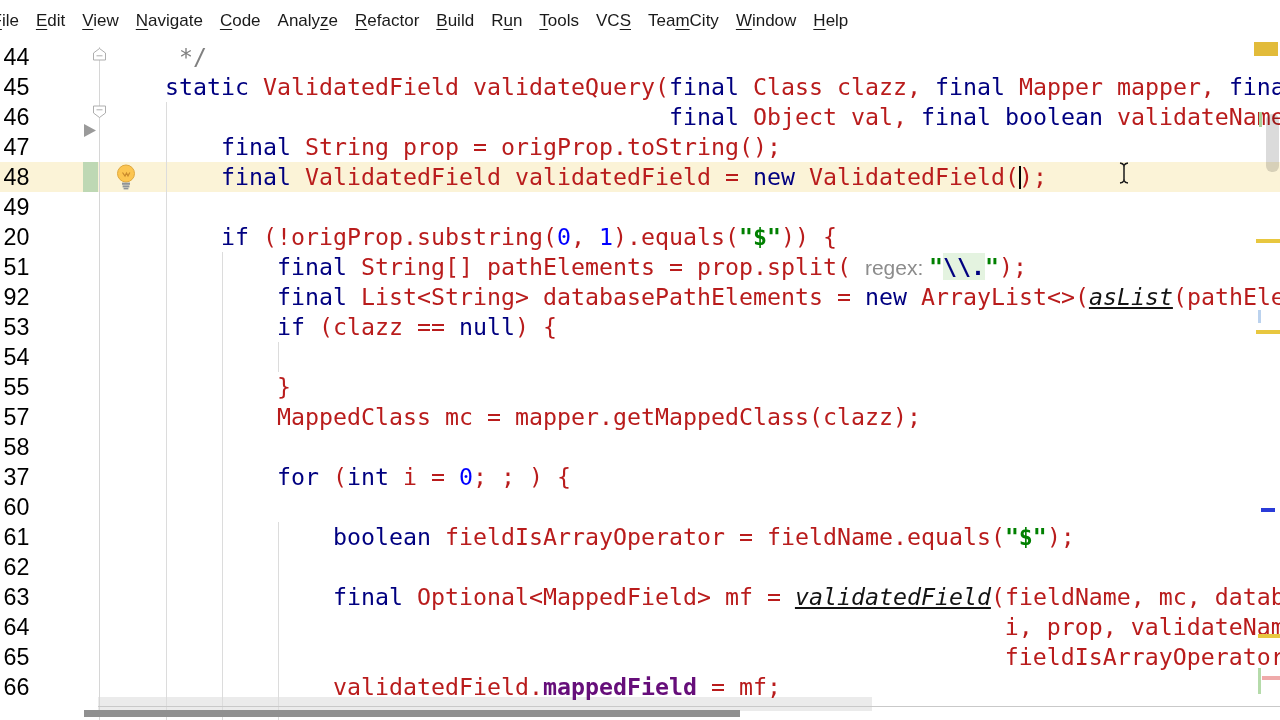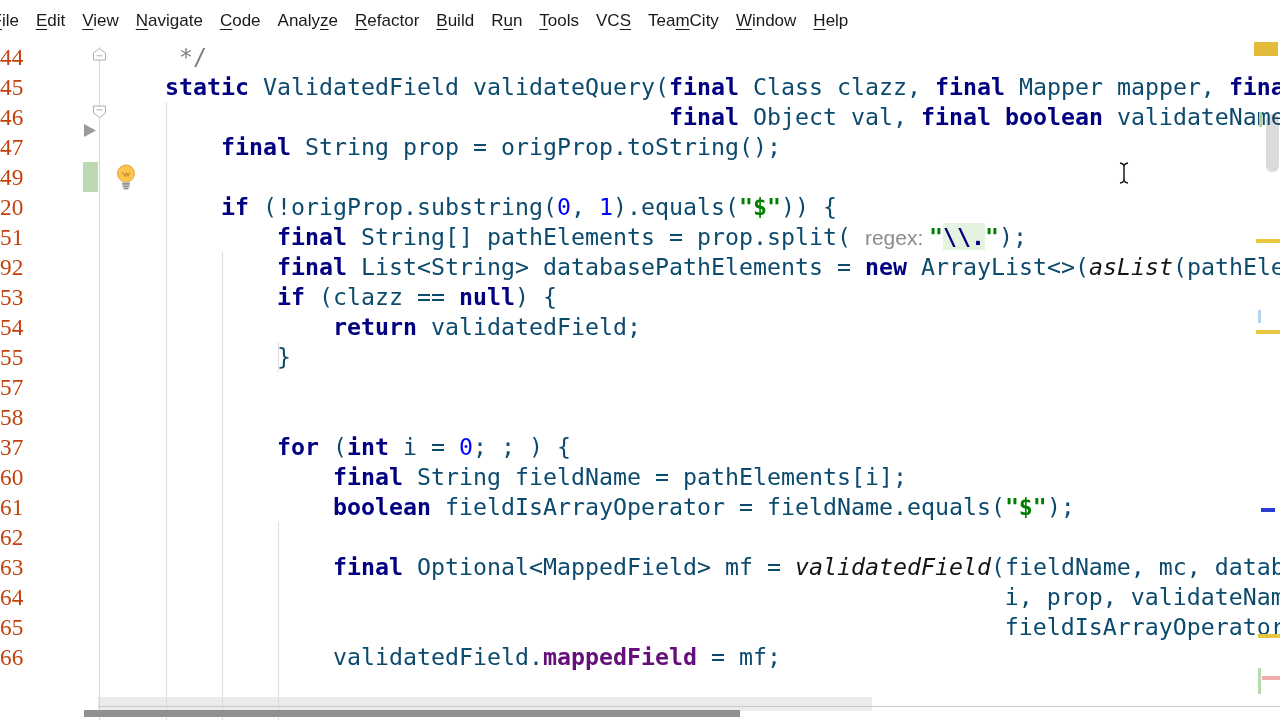--- a/index.html
+++ b/index.html
@@ -10,31 +10,31 @@
   .menubar{position:absolute;left:0;top:0;width:1280px;height:42px;background:#FFFFFF;
            display:flex;align-items:center;font-size:17px;color:#1A1A1A;z-index:6;}
   .mi{padding:0 8.5px;white-space:nowrap;cursor:default;}
   .mi:first-child{margin-left:-17px;}
   .mi u{text-decoration:underline;text-underline-offset:3px;}
 
   
   .editor{position:absolute;left:0;top:42px;width:1280px;height:678px;z-index:1;}
   .row{position:relative;height:30px;width:1280px;}
   .row.current{background:#FBF3D7;}
-  .lnum{position:absolute;left:0;top:0;width:33px;height:30px;line-height:30px;text-align:left;
-        font-family:Liberation Serif, serif;font-size:23.25px;color:#c2410c;}
+  .lnum{position:absolute;left:0;top:0;width:33px;height:30px;line-height:30px;text-align:center;
+        font-family:Liberation Sans, sans-serif;font-size:23.25px;color:#000000;}
   .codeline{position:absolute;left:165px;top:0;height:30px;line-height:30px;white-space:pre;
             font-family:"DejaVu Sans Mono",monospace;font-size:23.25px;color:#141414;}
-  .tk-k{color:#000080;font-weight:bold;}
-  .tk-t{color:#0c4a6e;}
+  .tk-k{color:#000080;font-weight:normal;}
+  .tk-t{color:#b91c1c;}
   .tk-n{color:#0000FF;}
   .tk-s{color:#008000;font-weight:bold;}
   .tk-e{color:#000080;font-weight:bold;background:#E4F3E0;}
   .tk-h{font-family:"Liberation Sans",sans-serif;font-size:21px;color:#8C8C8C;}
-  .tk-i{font-style:italic;}
+  .tk-i{font-style:italic;text-decoration:underline;}
   .tk-f{color:#660E7A;font-weight:bold;}
   .tk-c{color:#808080;}
   .caret{display:inline-block;width:2px;height:23px;background:#000;vertical-align:-4px;margin-right:-2px;}
 
   
   .fold-line{position:absolute;left:99px;top:5px;width:1px;height:712px;background:#D6D6D6;z-index:2;}
   .guide{position:absolute;width:1px;background:#DCDCDC;z-index:2;}
   .g1{left:166px;top:60px;height:660px;}
   .g2{left:222px;top:210px;height:510px;}
   .g3{left:278px;top:300px;height:30px;}
@@ -87,20 +87,24 @@
         <span class="codeline"><span class="tk-k">static</span><span class="tk-t"> ValidatedField validateQuery(</span><span class="tk-k">final</span><span class="tk-t"> Class clazz, </span><span class="tk-k">final</span><span class="tk-t"> Mapper mapper, </span><span class="tk-k">final</span></span>
       </div>
       <div class="row">
         <span class="lnum">46</span>
         <span class="codeline"><span class="tk-t">                                    </span><span class="tk-k">final</span><span class="tk-t"> Object val, </span><span class="tk-k">final</span><span class="tk-t"> </span><span class="tk-k">boolean</span><span class="tk-t"> validateName</span></span>
       </div>
       <div class="row">
         <span class="lnum">47</span>
         <span class="codeline"><span class="tk-t">    </span><span class="tk-k">final</span><span class="tk-t"> String prop = origProp.toString();</span></span>
       </div>
+      <div class="row current">
+        <span class="lnum">48</span>
+        <span class="codeline"><span class="tk-t">    </span><span class="tk-k">final</span><span class="tk-t"> ValidatedField validatedField = </span><span class="tk-k">new</span><span class="tk-t"> ValidatedField(</span><span class="caret"></span><span class="tk-t">);</span></span>
+      </div>
       <div class="row">
         <span class="lnum">49</span>
         <span class="codeline"></span>
       </div>
       <div class="row">
         <span class="lnum">20</span>
         <span class="codeline"><span class="tk-t">    </span><span class="tk-k">if</span><span class="tk-t"> (!origProp.substring(</span><span class="tk-n">0</span><span class="tk-t">, </span><span class="tk-n">1</span><span class="tk-t">).equals(</span><span class="tk-s">"$"</span><span class="tk-t">)) {</span></span>
       </div>
       <div class="row">
         <span class="lnum">51</span>
@@ -109,40 +113,39 @@
       <div class="row">
         <span class="lnum">92</span>
         <span class="codeline"><span class="tk-t">        </span><span class="tk-k">final</span><span class="tk-t"> List&lt;String&gt; databasePathElements = </span><span class="tk-k">new</span><span class="tk-t"> ArrayList&lt;&gt;(</span><span class="tk-i">asList</span><span class="tk-t">(pathElements</span></span>
       </div>
       <div class="row">
         <span class="lnum">53</span>
         <span class="codeline"><span class="tk-t">        </span><span class="tk-k">if</span><span class="tk-t"> (clazz == </span><span class="tk-k">null</span><span class="tk-t">) {</span></span>
       </div>
       <div class="row">
         <span class="lnum">54</span>
-        <span class="codeline"><span class="tk-t">            </span><span class="tk-k">return</span><span class="tk-t"> validatedField;</span></span>
       </div>
       <div class="row">
         <span class="lnum">55</span>
         <span class="codeline"><span class="tk-t">        }</span></span>
       </div>
       <div class="row">
         <span class="lnum">57</span>
+        <span class="codeline"><span class="tk-t">        MappedClass mc = mapper.getMappedClass(clazz);</span></span>
       </div>
       <div class="row">
         <span class="lnum">58</span>
         <span class="codeline"></span>
       </div>
       <div class="row">
         <span class="lnum">37</span>
         <span class="codeline"><span class="tk-t">        </span><span class="tk-k">for</span><span class="tk-t"> (</span><span class="tk-k">int</span><span class="tk-t"> i = </span><span class="tk-n">0</span><span class="tk-t">; ; ) {</span></span>
       </div>
       <div class="row">
         <span class="lnum">60</span>
-        <span class="codeline"><span class="tk-t">            </span><span class="tk-k">final</span><span class="tk-t"> String fieldName = pathElements[i];</span></span>
       </div>
       <div class="row">
         <span class="lnum">61</span>
         <span class="codeline"><span class="tk-t">            </span><span class="tk-k">boolean</span><span class="tk-t"> fieldIsArrayOperator = fieldName.equals(</span><span class="tk-s">"$"</span><span class="tk-t">);</span></span>
       </div>
       <div class="row">
         <span class="lnum">62</span>
         <span class="codeline"></span>
       </div>
       <div class="row">

